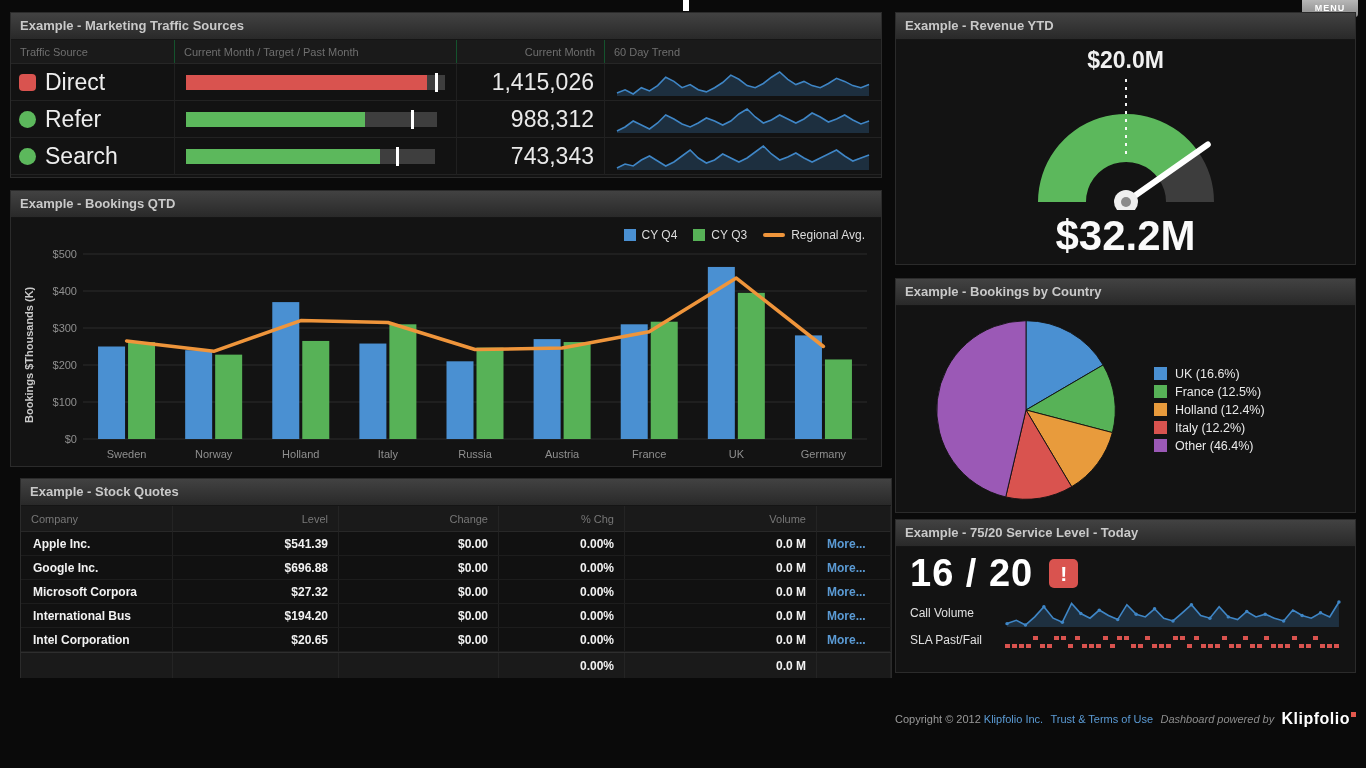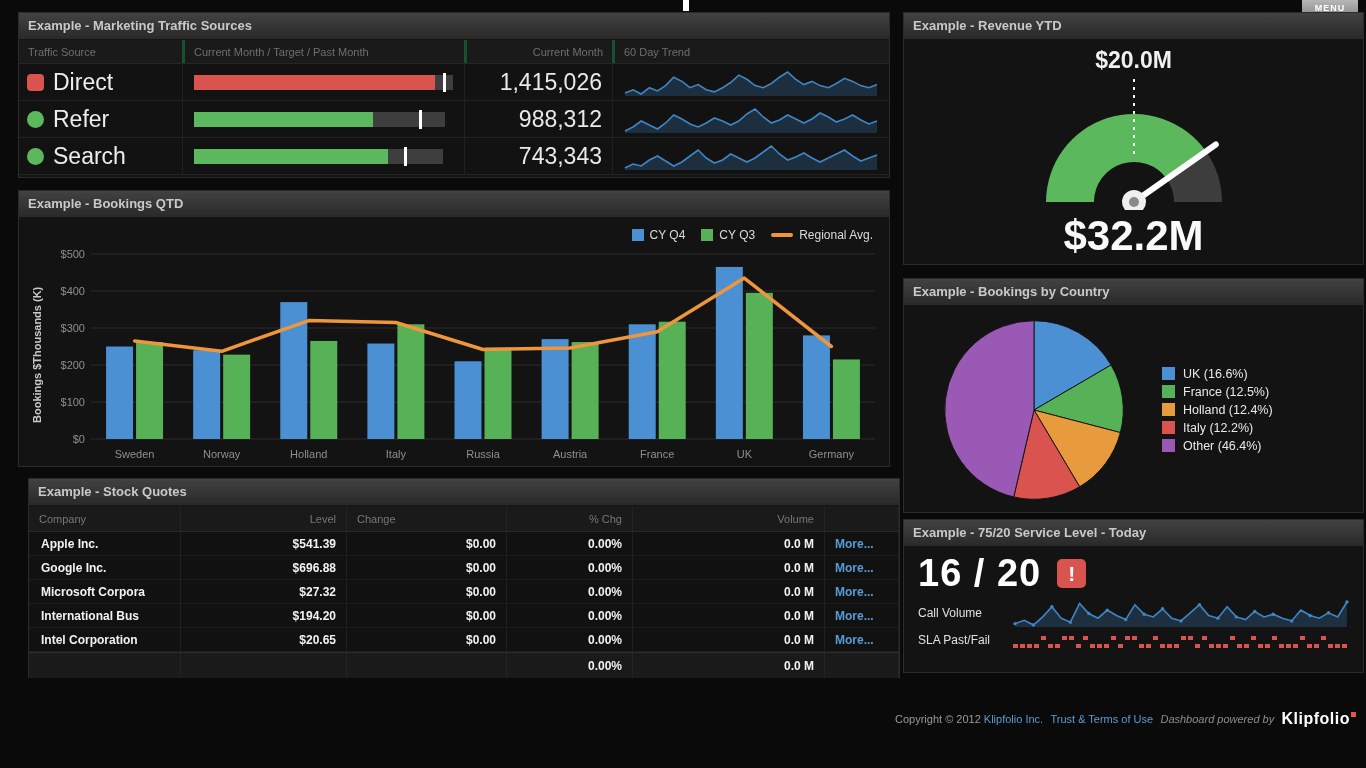--- a/index.html
+++ b/index.html
@@ -1,29 +1,29 @@
 <!DOCTYPE html>
 <html><head>
 <meta charset="utf-8">
 <style>
   * { margin:0; padding:0; box-sizing:border-box; }
   html,body { background:#060606; }
   body { font-family:"Liberation Sans", sans-serif; }
   .stage { position:relative; width:1366px; height:768px; background:#0a0a0a; overflow:hidden; }
 
-  .panel { position:absolute; background:#131313; border:1px solid #2b2b2b;margin-left:8px; }
+  .panel { position:absolute; background:#131313; border:1px solid #2b2b2b; }
   .panel-header { height:27px; line-height:26px; padding:0 9px;
     background:linear-gradient(#424242,#292929); border-bottom:1px solid #151515;
     color:#c9c9c9; font-size:13px; font-weight:bold; }
 
   
   #traffic { left:10px; top:12px; width:872px; height:166px; }
   .t-subheader { display:grid; grid-template-columns:163px 282px 148px 1fr; height:24px;
     background:#1a1a1a; border-bottom:1px solid #262626; color:#6f6f6f; font-size:11px; }
-  .t-subheader > div { line-height:24px; padding:0 9px; border-left:3px solid #14532d; overflow:hidden; white-space:nowrap; }
+  .t-subheader > div { line-height:24px; padding:0 9px; border-left:1px solid #14532d; overflow:hidden; white-space:nowrap; }
   .t-subheader > div:first-child { border-left:none; }
   .th-right { text-align:right; }
   .t-row { display:grid; grid-template-columns:163px 282px 148px 1fr; height:37px; border-bottom:1px solid #222; background:#121212; }
   .t-cell { display:flex; align-items:center; border-left:1px solid #202020; min-width:0; }
   .t-row .t-cell:first-child { border-left:none; }
   .t-label-cell { padding-left:8px; gap:9px; }
   .t-icon { width:17px; height:17px; flex:0 0 auto; }
   .t-label { font-size:23px; color:#ededed; }
   .t-bar-cell { padding:0 11px; }
   .bullet { position:relative; width:100%; height:15px; }
@@ -241,21 +241,21 @@
           <polyline points="89.6,122.9 176.7,133.3 263.8,102.6 350.9,104.5 438.0,131.5 525.1,130.0 612.2,113.7 699.3,60.1 786.4,128.5" fill="none" stroke="#ef953b" stroke-width="3.5" stroke-linejoin="round" stroke-linecap="round"></polyline>
         </svg>
     </div>
   </div>
 
   <div class="panel" id="stocks">
     <div class="panel-header">Example - Stock Quotes</div>
     <div class="s-subheader">
       <div>Company</div>
       <div class="s-num" style="justify-content:flex-end; display:flex;">Level</div>
-      <div style="text-align:left;">Change</div>
+      <div style="text-align:right;">Change</div>
       <div style="text-align:right;">% Chg</div>
       <div style="text-align:right;">Volume</div>
       <div></div>
     </div>
     <div>
         <div class="s-row">
           <div class="s-cell s-company">Apple Inc.</div>
           <div class="s-cell s-num">$541.39</div>
           <div class="s-cell s-num">$0.00</div>
           <div class="s-cell s-num">0.00%</div>

